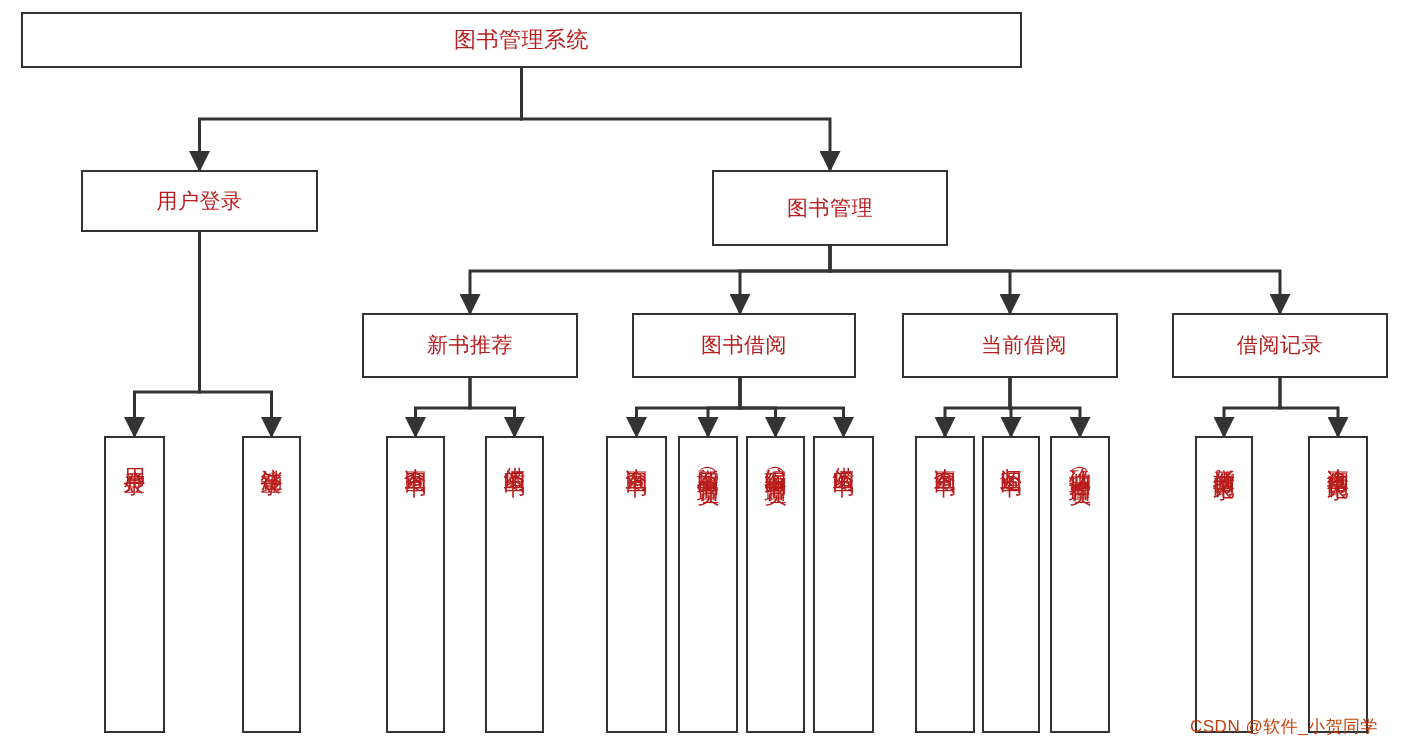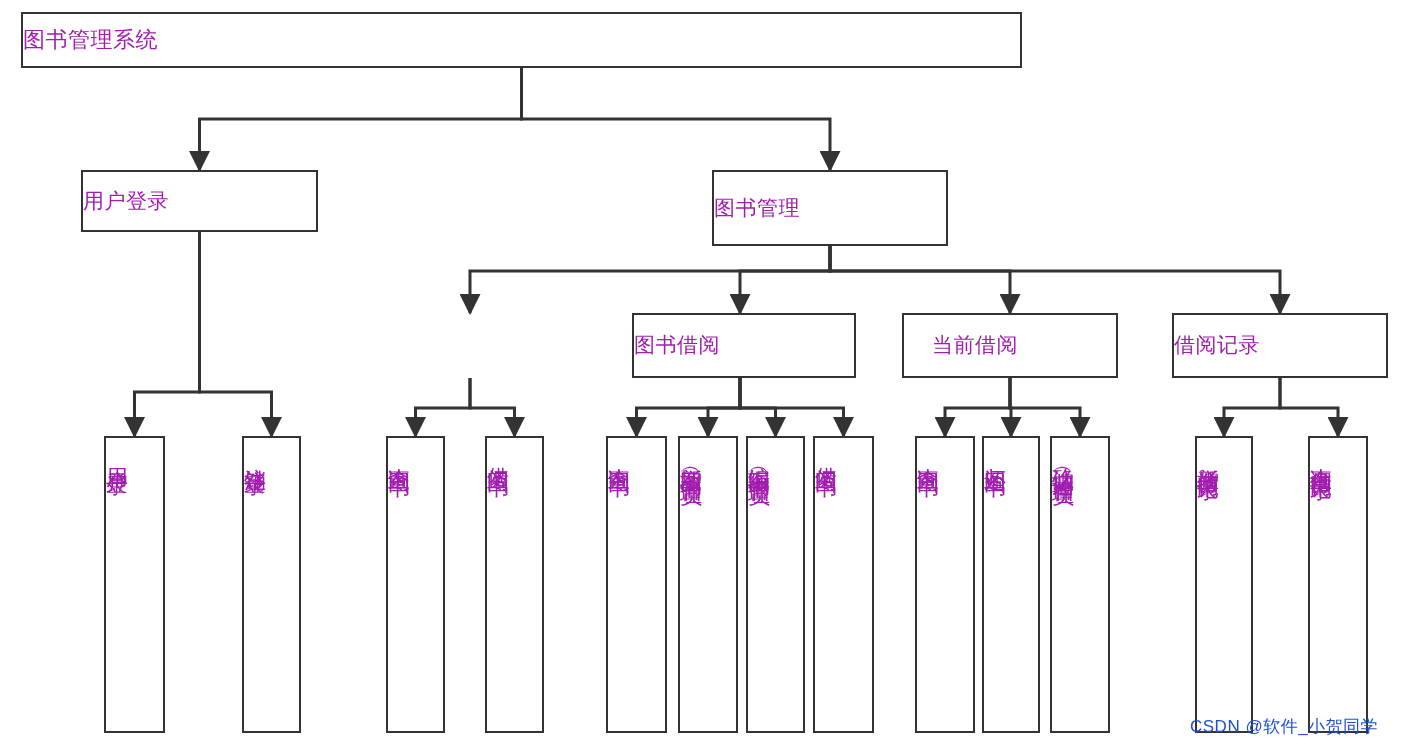--- a/index.html
+++ b/index.html
@@ -25,21 +25,22 @@
     height: 747px;
     pointer-events: none;
   }
   .node {
     position: absolute;
     box-sizing: border-box;
     background: #ffffff;
     border: 2px solid #333333;
     display: flex;
     align-items: center;
-    color: #a21caf;
+    justify-content: center;
+    color: #b91c1c;
   }
   .node .lbl {
     display: block;
     text-align: center;
     line-height: 1.18;
     letter-spacing: 0.5px;
   }
   .node.h .lbl {
     writing-mode: horizontal-tb;
     font-size: 21px;
@@ -51,21 +52,21 @@
   .node.v .lbl {
     writing-mode: vertical-rl;
     text-orientation: upright;
     font-size: 22px;
     letter-spacing: 2.5px;
     line-height: 1;
   }
   .node.lvl0 .lbl { font-size: 22px; }
   .watermark {
     position: absolute;
-    color: #1d4ed8;
+    color: #c2410c;
     font-size: 17px;
     white-space: nowrap;
     letter-spacing: 0.5px;
   }
 </style>
 </head>
 <body>
 
 <div id="canvas">
 
@@ -103,20 +104,23 @@
     </div>
 
   <div class="node h" style="left: 81px; top: 170px; width: 237px; height: 62px;">
       <span class="lbl">用户登录</span>
     </div>
 
   <div class="node h" style="left: 712px; top: 170px; width: 236px; height: 76px;">
       <span class="lbl">图书管理</span>
     </div>
 
+  <div class="node h" style="left: 362px; top: 313px; width: 216px; height: 65px;">
+      <span class="lbl">新书推荐</span>
+    </div>
 
   <div class="node h" style="left: 632px; top: 313px; width: 224px; height: 65px;">
       <span class="lbl">图书借阅</span>
     </div>
 
   <div class="node h" style="left: 902px; top: 313px; width: 216px; height: 65px; padding-left: 28px;">
       <span class="lbl">当前借阅</span>
     </div>
 
   <div class="node h" style="left: 1172px; top: 313px; width: 216px; height: 65px;">

